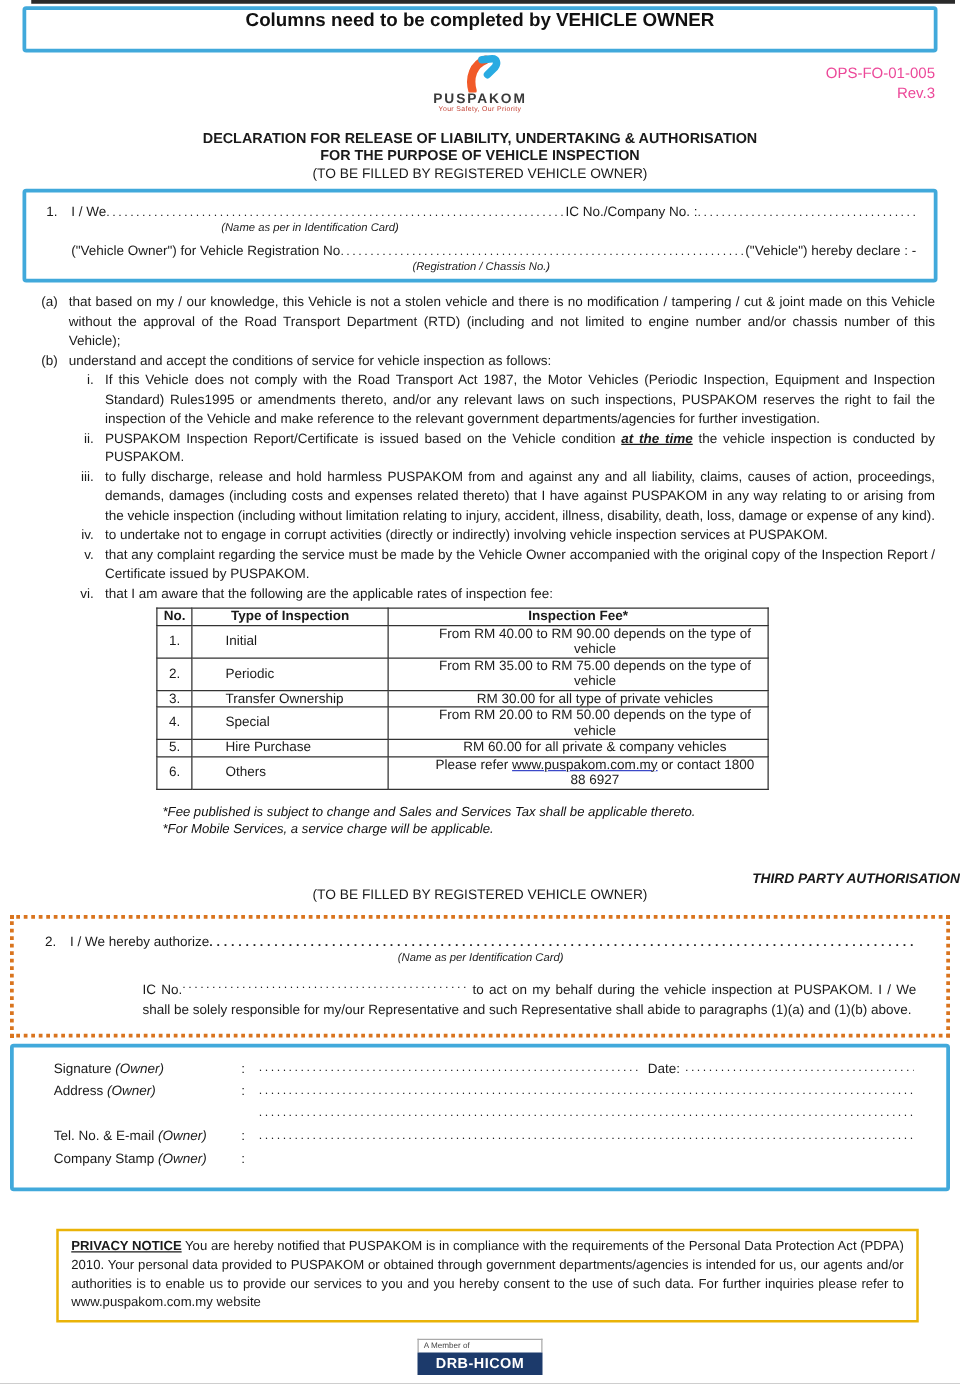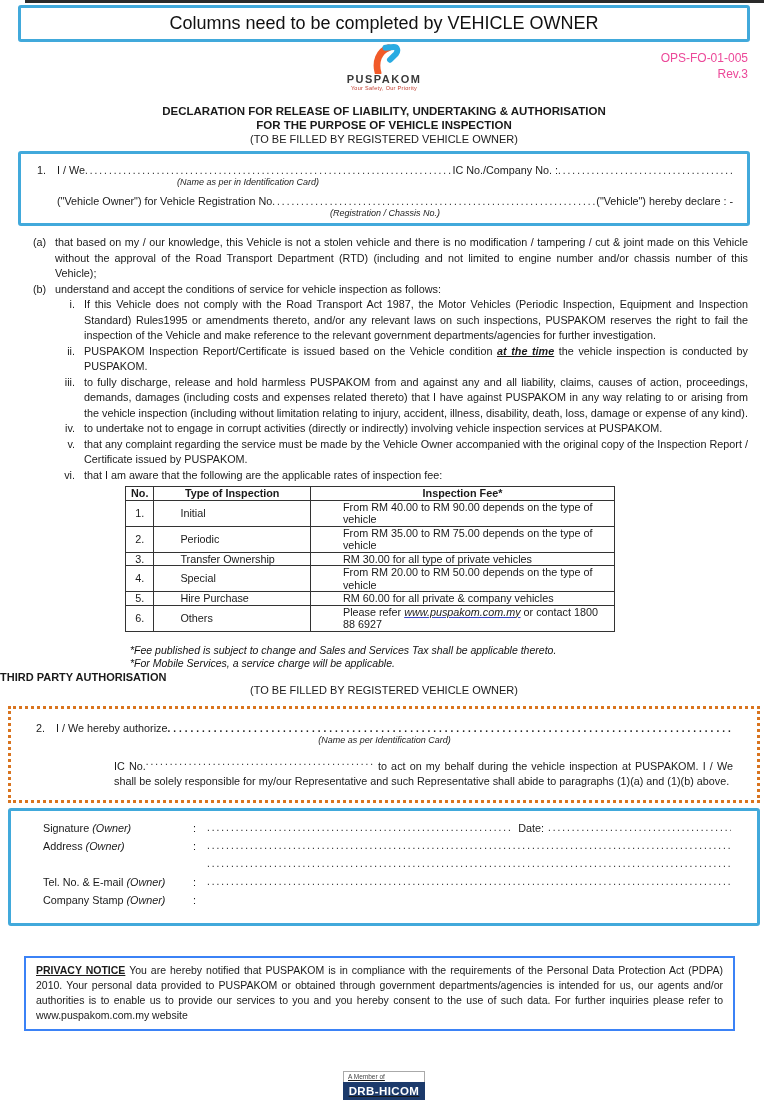--- a/index.html
+++ b/index.html
@@ -4,22 +4,22 @@
 <style>
   * { margin:0; padding:0; box-sizing:border-box; }
   html,body { background:#888; }
   .page {
     position:relative; width:768px; height:1107px; margin:0 auto;
     background:#ffffff; font-family:"Liberation Sans", sans-serif;
     color:#1a1a1a; overflow:hidden;
   }
   .top-strip { position:absolute; top:0; left:25px; right:4px; height:3px; background:#2a2a2a; }
 
-  .banner { display:flex; align-items:center; justify-content:center; height:37px; text-align:center;
-            font-weight:normal; font-size:18px; color:#111; }
+  .banner { display:flex; justify-content:center; height:37px; text-align:center;
+            font-weight:bold; font-size:15px; color:#111; }
   .banner.blue { margin:5px 18px 0 18px; border:3px solid #41a9db; border-radius:3px; }
   .banner.dotted { margin:11px 8px 0 8px; border:3px dotted #d9741e; }
 
   .header { position:relative; height:56px; }
   .logo-block { width:120px; margin:2px auto 12px auto; text-align:center; }
   .logo-mark { display:block; margin:0 auto; }
   .wordmark { font-size:11px; font-weight:bold; letter-spacing:1.5px; color:#3a3a3a; line-height:11px; }
   .tagline  { font-size:5.5px; color:#c0392b; line-height:7px; letter-spacing:0.3px; }
   .form-code { position:absolute; top:6px; right:20px; text-align:right; font-size:12px; line-height:16px; color:#ec4899; }
 
@@ -44,42 +44,42 @@
   .clause .ctext  { flex:1 1 0; text-align:justify; }
   .clause.sub { padding-left:22px; }
   .clause.sub .clabel { flex:0 0 20px; text-align:right; margin-right:9px; }
   .emph { font-weight:bold; text-decoration:underline;font-style:italic; }
 
   table.fees { border-collapse:collapse; margin:3px 0 12px 125px; width:490px; font-size:10.8px;border-radius:27px; }
   table.fees th, table.fees td { border:1px solid #333; padding:0 5px; height:13.5px; line-height:12.5px; }
   table.fees th { font-weight:bold; text-align:center; }
   table.fees td.c-no { text-align:center; width:28px; }
   table.fees td.c-type { width:157px; padding-left:26px; }
-  table.fees td.c-fee { width:305px; padding-left:32px; }
-  .weblink { text-decoration:underline; text-decoration-color:#3b48c8; color:#1a1a1a;font-style:italic; }
+  table.fees td.c-fee { width:305px; padding-left:32px;text-align:center; }
+  .weblink { text-decoration:underline; text-decoration-color:#3b48c8; color:#1a1a1a; }
   .fee-notes { margin:2px 0 0 130px; font-size:10.5px; font-style:italic; line-height:13px; color:#111; }
 
-  .tp-head { text-align:left; font-size:11px; font-weight:bold; line-height:14px; }
+  .tp-head { margin-top:26px; text-align:right; font-size:11px; font-weight:bold; line-height:14px;font-style:italic; }
   .tp-sub  { text-align:center; font-size:11px; line-height:13px; }
 
   .box-dotted2 { margin:9px 8px 0 8px; border:3px dotted #d9741e; padding:13px 24px 11px 25px; font-size:10.8px; }
   .ic-para { margin:8px 0 0 78px; text-align:justify; line-height:15.5px; }
 
   .sigbox { margin:5px 8px 0 8px; padding:8px 26px 14px 32px; font-size:10.8px; }
   .sig-row { display:flex; align-items:flex-start; line-height:18px; }
   .sig-label { flex:0 0 150px; }
   .sig-colon { flex:0 0 14px; }
   .owner-it { font-style:italic; }
   .date-lbl { padding:0 4px 0 6px; }
 
-  .privacy { margin:30px 33px 0 24px; border:2px solid #3b82f6; padding:5px 10px 6px 10px;
+  .privacy { margin:30px 33px 0 45px; border:2px solid #eab308; padding:5px 10px 6px 10px;
              font-size:10.5px; line-height:15px; text-align:justify; }
   .pn-title { font-weight:bold; text-decoration:underline; }
 
-  .footer-logo { position:absolute; left:50%; transform:translateX(-50%); bottom:7px; width:82px;text-decoration:underline; }
+  .footer-logo { position:absolute; left:50%; transform:translateX(-50%); bottom:7px; width:100px; }
   .member-box { border:1px solid #aaa; border-bottom:none; background:#fff; font-size:6.5px; color:#444;
                 padding:1px 0 1px 4px; line-height:8px; }
   .brand-bar { background:#1c3a6b; color:#fff; font-weight:bold; font-size:11.5px; text-align:center;
                padding:3px 2px; letter-spacing:0.4px; }
 </style>
 </head>
 <body>
 
 <div class="page">
   <div class="top-strip"></div>

